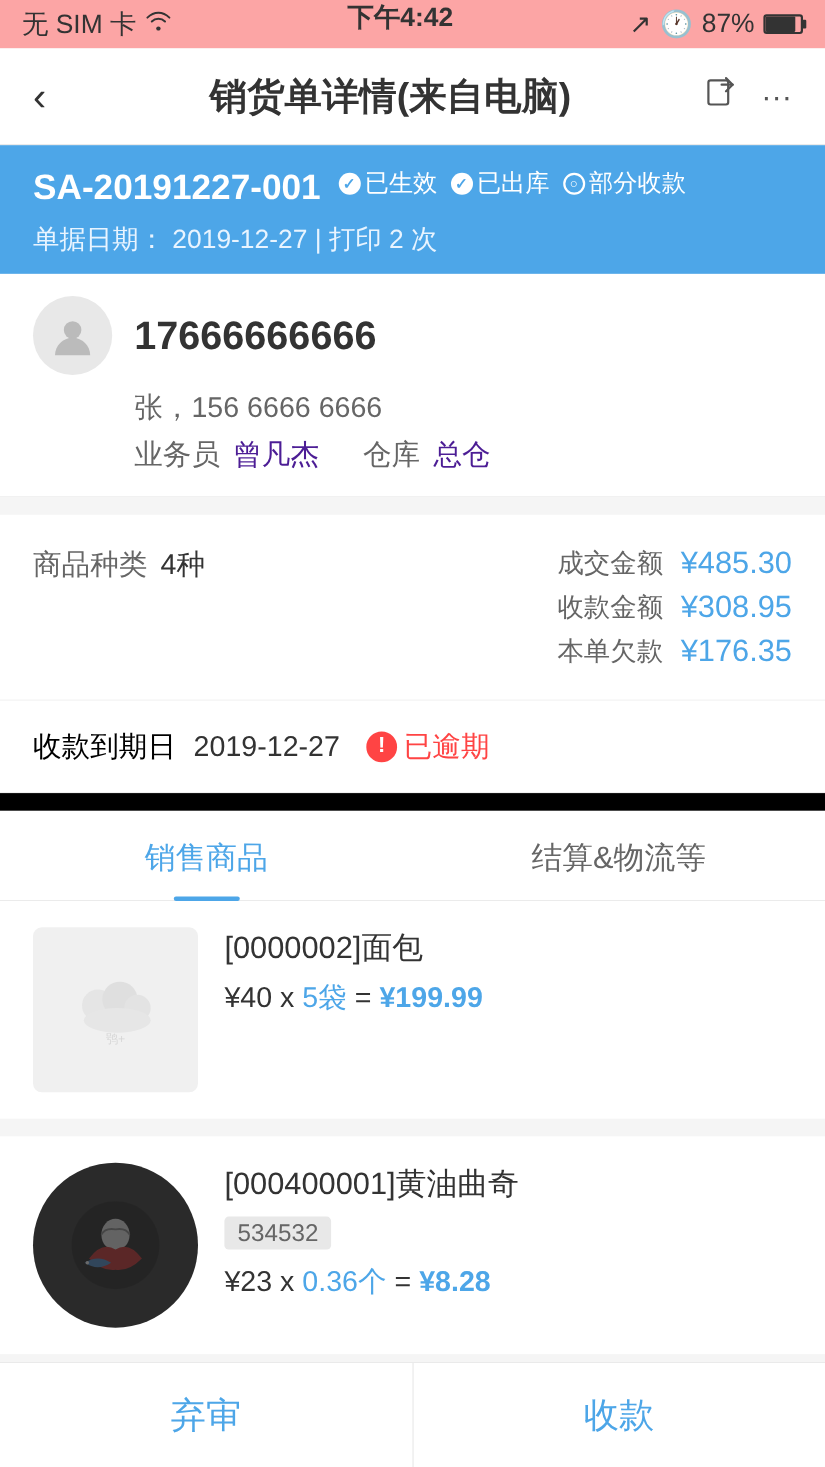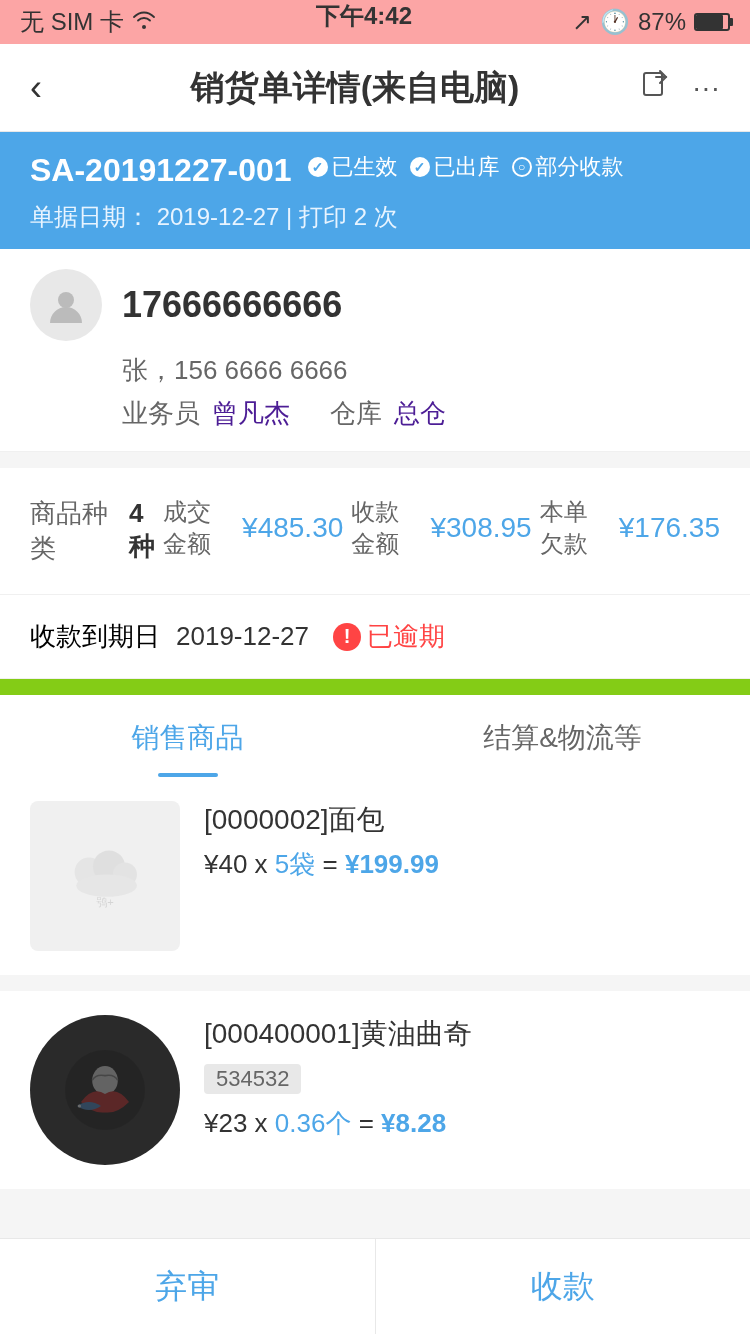--- a/index.html
+++ b/index.html
@@ -191,25 +191,25 @@
       align-items: center;
       gap: 12px;
     }
     .summary-label {
       font-size: 26px;
       color: #666;
     }
     .summary-count {
       font-size: 26px;
       color: #333;
-      font-weight: 700;
+      font-weight: 400;
     }
     .summary-right {
       display: flex;
-      flex-direction: row;
+      flex-direction: column;
       gap: 8px;
       align-items: center;
     }
     .amount-row {
       display: flex;
       align-items: center;
       gap: 16px;
     }
     .amount-label {
       font-size: 24px;
@@ -250,21 +250,21 @@
       font-size: 20px;
       font-weight: 700;
     }
     .overdue-text {
       font-size: 26px;
       color: #ff4444;
     }
 
     
     .tabs-section {
-      background: #84cc16;
+      background: #000000;
       padding-top: 16px;
     }
     .tabs {
       background: #fff;
       display: flex;
       align-items: center;
     }
     .tab {
       flex: 1;
       text-align: center;

